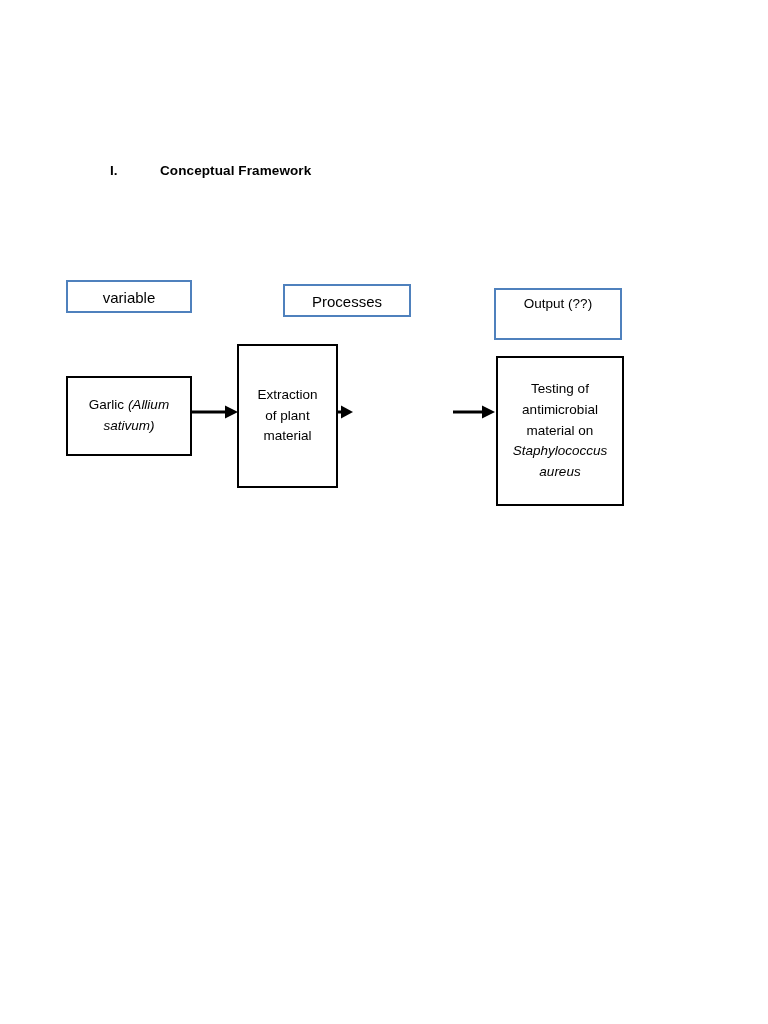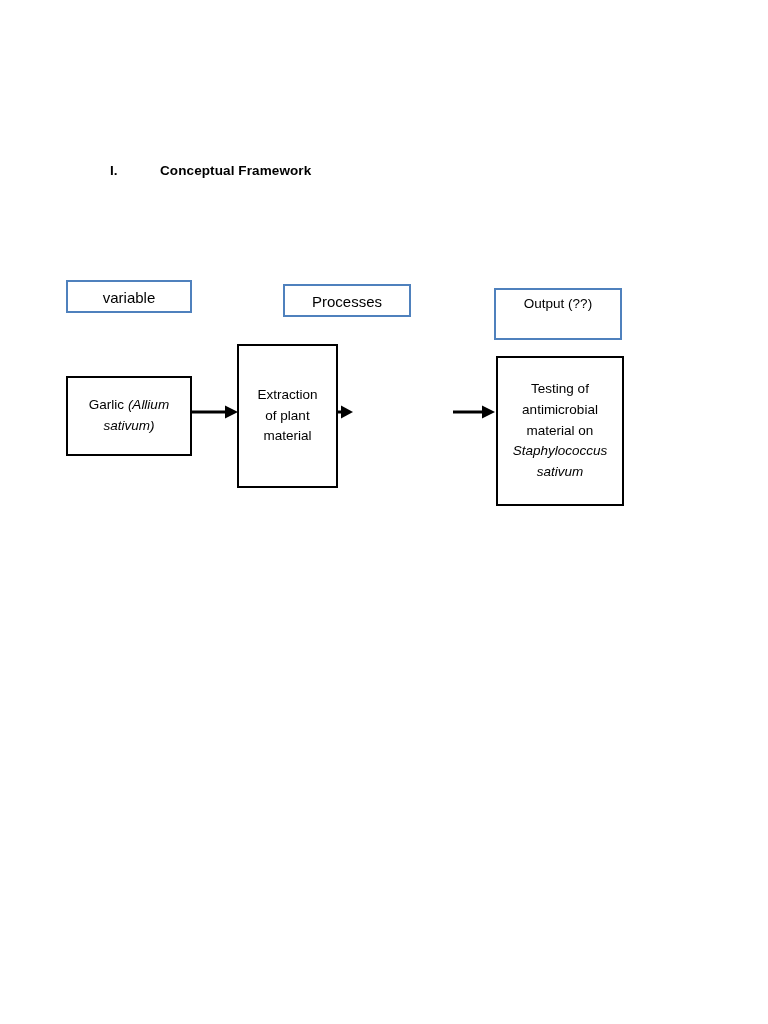--- a/index.html
+++ b/index.html
@@ -161,21 +161,21 @@
   <div class="flow-box" id="box-extraction">
     <span class="box-text"><span>Extraction</span><br><span>of plant</span><br><span>material</span></span>
   </div>
 
   <div class="flow-box" id="box-garlic">
     <span class="box-text"><span>Garlic </span><i>(Allium sativum)</i></span>
   </div>
 
 
   <div class="flow-box" id="box-testing">
-    <span class="box-text"><span>Testing of</span><br><span>antimicrobial</span><br><span>material on</span><br><i>Staphylococcus</i><br><i>sativum</i></span>
+    <span class="box-text"><span>Testing of</span><br><span>antimicrobial</span><br><span>material on</span><br><i>Staphylococcus</i><br><i>aureus</i></span>
   </div>
 
   <div class="arrow" id="arrow-1">
     <svg width="46" height="16" viewBox="0 0 46 16">
       <line x1="0" y1="8" x2="35" y2="8" stroke="#000000" stroke-width="3"></line>
       <polygon points="33,1.5 46,8 33,14.5" fill="#000000"></polygon>
     </svg>
   </div>
 
   <div class="arrow" id="arrow-2">

